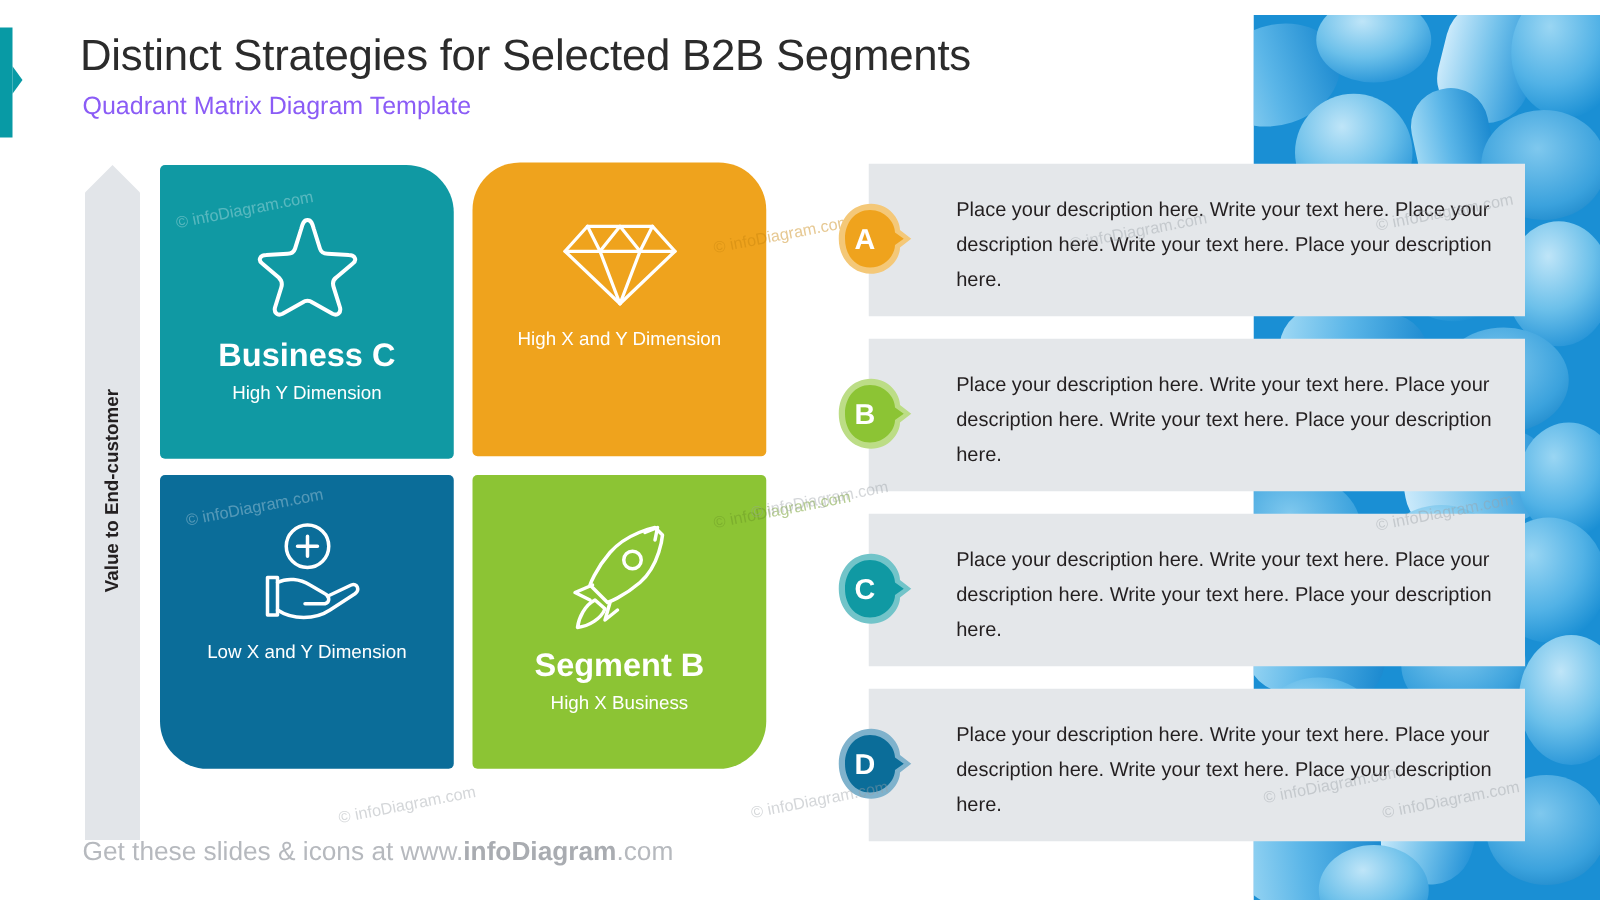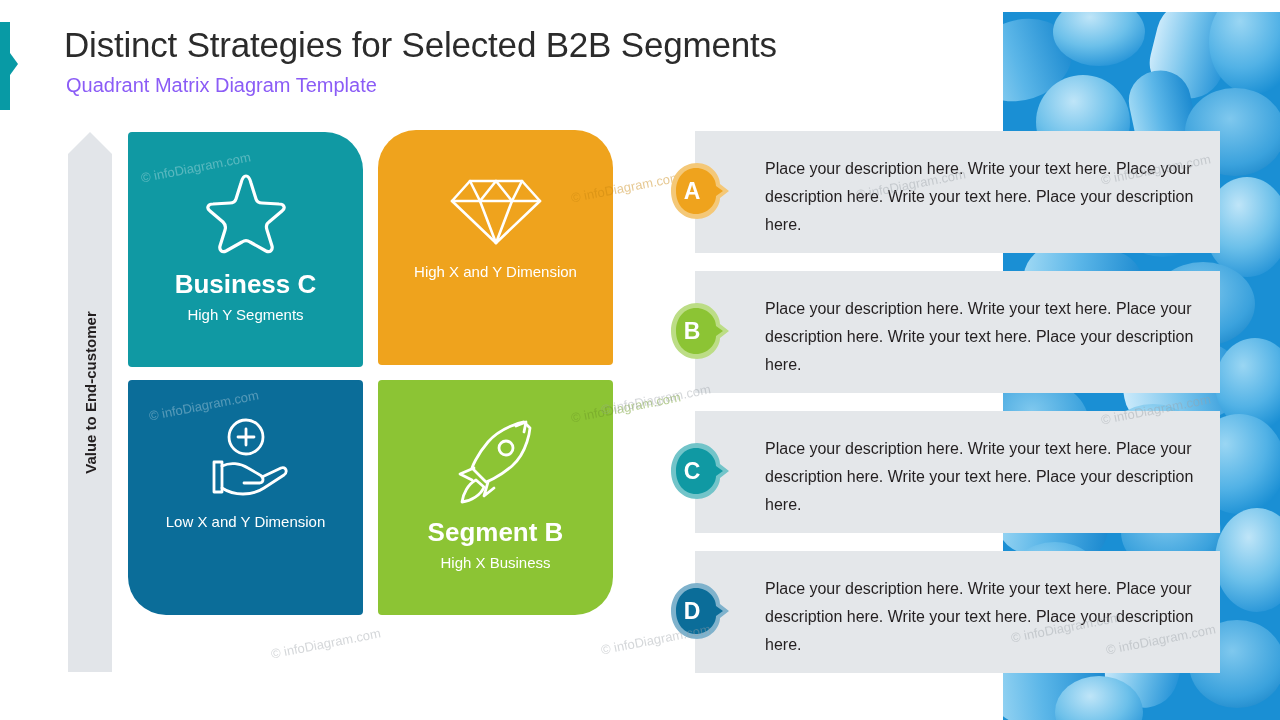--- a/index.html
+++ b/index.html
@@ -151,21 +151,21 @@
   </div>
 
 
   <div class="quad q-c">
     <div class="quad-icon">
       <svg width="86" height="84" viewBox="0 0 86 84" fill="none" stroke="#ffffff" stroke-width="3.2" stroke-linejoin="round" stroke-linecap="round">
         <path d="M43 6 C46 6 47 9 48 13 L53 29 C54 32 56 33 59 33 L76 34 C81 34 83 38 79 41 L66 52 C63 54 63 57 64 60 L69 76 C70 80 67 83 63 81 L47 72 C44 70 42 70 39 72 L23 81 C19 83 16 80 17 76 L22 60 C23 57 22 54 20 52 L7 41 C3 38 5 34 10 34 L27 33 C30 33 32 32 33 29 L38 13 C39 9 40 6 43 6 Z"></path>
       </svg>
     </div>
     <div class="quad-title">Business C</div>
-    <div class="quad-sub">High Y Segments</div>
+    <div class="quad-sub">High Y Dimension</div>
     <div class="wm on-dark" style="left:12px; top:28px;">© infoDiagram.com</div>
   </div>
 
   <div class="quad q-a">
     <div class="quad-icon">
       <svg width="92" height="74" viewBox="0 0 92 74" fill="none" stroke="#ffffff" stroke-width="2.6" stroke-linejoin="round" stroke-linecap="round">
         <path d="M20 8 L72 8 L90 28 L46 70 L2 28 Z"></path>
         <path d="M2 28 L90 28"></path>
         <path d="M20 8 L30 28 L46 70"></path>
         <path d="M72 8 L62 28 L46 70"></path>
@@ -248,14 +248,17 @@
 
   <div class="wm" style="left:270px; top:624px;">© infoDiagram.com</div>
   <div class="wm" style="left:600px; top:380px;">© infoDiagram.com</div>
   <div class="wm" style="left:600px; top:620px;">© infoDiagram.com</div>
   <div class="wm" style="left:1100px; top:150px;">© infoDiagram.com</div>
   <div class="wm" style="left:1100px; top:390px;">© infoDiagram.com</div>
   <div class="wm" style="left:1105px; top:620px;">© infoDiagram.com</div>
   <div class="wm" style="left:855px; top:165px;">© infoDiagram.com</div>
   <div class="wm" style="left:1010px; top:608px;">© infoDiagram.com</div>
 
+  <div class="footer">
+    <span>Get these slides &amp; icons at www.</span><b>infoDiagram</b><span>.com</span>
+  </div>
 
 </div>
 
 </body></html>

